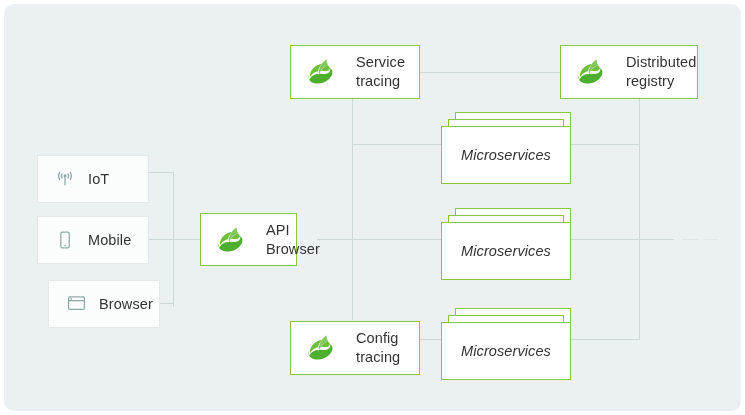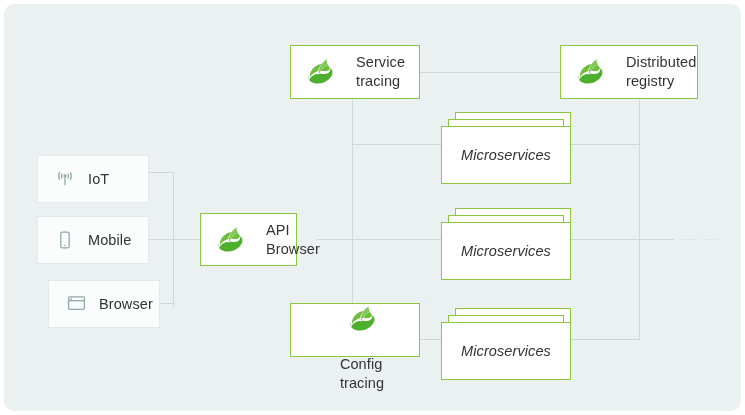--- a/index.html
+++ b/index.html
@@ -198,21 +198,21 @@
           <path d="M23.9 8.1c-1-1.6-1.4-3.4-1.2-5.3-3.5 2.4-6.1 5.4-7.6 8.7-1.3 2.9-1.6 5.6-.8 7.7.9-2.6 2.6-5.1 5-7.2 1.5-1.3 3-2.3 4.6-3.1v-.8z" fill="#ffffff"></path>
           <path d="M24.2 7.6c-.9-1.6-1.3-3.3-1.1-5.1-3.3 2.3-5.8 5.2-7.2 8.4-1.2 2.8-1.5 5.3-.8 7.3.9-2.5 2.5-4.9 4.8-6.9 1.4-1.2 2.8-2.2 4.3-2.9v-.8z" fill="#83c85c"></path>
         </svg>
       </span>
       <span class="label">
         <span>Distributed</span><br>
         <span>registry</span>
       </span>
     </div>
 
-    <div class="node spring" style="left:286px; top:299px; width:130px; height:54px;flex-direction:column;">
+    <div class="node spring" style="left:286px; top:317px; width:130px; height:54px;">
       <span class="icon spring-icon">
         <svg viewBox="0 0 32 32" width="30" height="30">
           <path d="M4.2 19.4c-1.3 3.3.6 6.6 4.4 8.1 5.4 2.1 12.4.4 16.9-3.8 3.4-3.2 4.6-7.1 3.2-9.8-.4-.8-1.1-1.5-1.9-1.9.3 1 .3 2-.1 2.9-1 2.5-4 3.6-7.8 3.1-3-.4-5.4-.3-7.5.5-3.3 1.2-5.8 3.3-7.2 6.1z" fill="#4caf2e"></path>
           <path d="M26.6 12c-.2-1-.8-2-1.7-2.8-2.2-2-6-2.5-9.7-1.3-4.6 1.5-8.3 5.1-9.6 9.3-.5 1.5-.5 2.9-.2 4.1 1.5-2.7 4-4.7 7.2-5.8 2.1-.7 4.3-.9 7.1-.5 3.3.4 5.9-.4 6.7-2.4.2-.2.2-.4.2-.6z" fill="#6dbe3a"></path>
           <path d="M23.9 8.1c-1-1.6-1.4-3.4-1.2-5.3-3.5 2.4-6.1 5.4-7.6 8.7-1.3 2.9-1.6 5.6-.8 7.7.9-2.6 2.6-5.1 5-7.2 1.5-1.3 3-2.3 4.6-3.1v-.8z" fill="#ffffff"></path>
           <path d="M24.2 7.6c-.9-1.6-1.3-3.3-1.1-5.1-3.3 2.3-5.8 5.2-7.2 8.4-1.2 2.8-1.5 5.3-.8 7.3.9-2.5 2.5-4.9 4.8-6.9 1.4-1.2 2.8-2.2 4.3-2.9v-.8z" fill="#83c85c"></path>
         </svg>
       </span>
       <span class="label">
         <span>Config</span><br>

